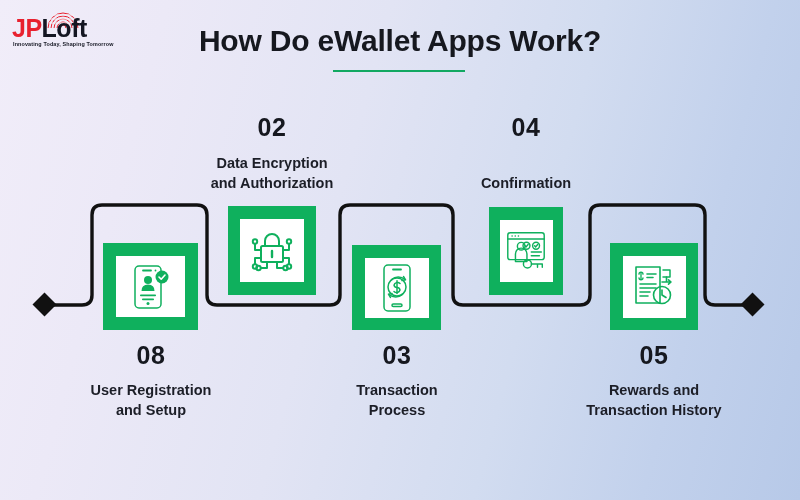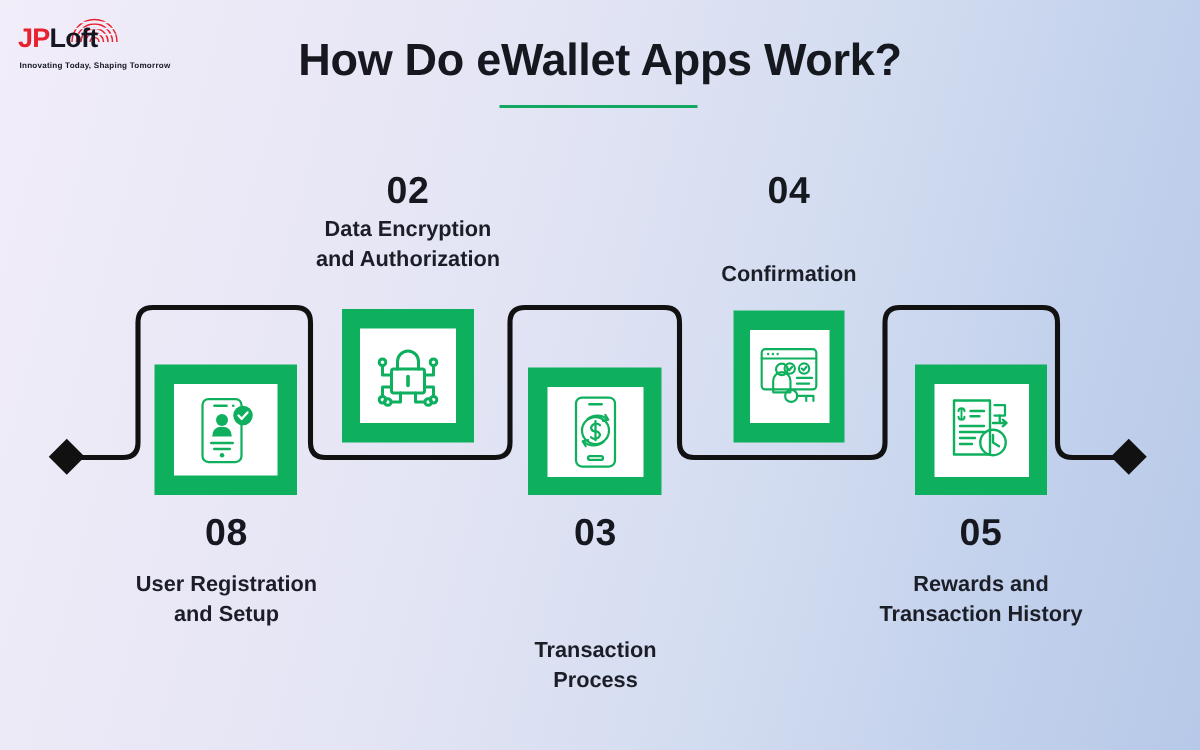--- a/index.html
+++ b/index.html
@@ -25,21 +25,21 @@
     position: absolute;
     left: 8px;
     top: 8px;
     width: 150px;
     height: 46px;
   }
   #logo-wordmark {
     position: absolute;
     left: 4px;
     top: 8px;
-    font-size: 18px;
+    font-size: 25px;
     font-weight: 700;
     letter-spacing: -0.5px;
     line-height: 1;
     white-space: nowrap;
   }
   .lg-red { color: #e8212f; }
   .lg-dark { color: #141622; }
   #logo-arc {
     position: absolute;
     left: 38px;
@@ -126,27 +126,27 @@
   
   #step-01 .icon-box { left: 103px; top: 243px; width: 95px; height: 87px; }
   #step-01 .icon-inner { width: 69px; height: 61px; }
   #step-01 .step-num { left: 101px; top: 343px; width: 100px; }
   #step-01 .step-label { left: 41px; top: 380px; width: 220px; }
 
   
   #step-02 .icon-box { left: 228px; top: 206px; width: 88px; height: 89px; }
   #step-02 .icon-inner { width: 64px; height: 63px; }
   #step-02 .step-num { left: 222px; top: 115px; width: 100px; }
-  #step-02 .step-label { left: 182px; top: 143px; width: 180px; }
+  #step-02 .step-label { left: 182px; top: 153px; width: 180px; }
 
   
   #step-03 .icon-box { left: 352px; top: 245px; width: 89px; height: 85px; }
   #step-03 .icon-inner { width: 64px; height: 60px; }
   #step-03 .step-num { left: 347px; top: 343px; width: 100px; }
-  #step-03 .step-label { left: 307px; top: 380px; width: 180px; margin-top: 44px; }
+  #step-03 .step-label { left: 307px; top: 380px; width: 180px; }
 
   
   #step-04 .icon-box { left: 489px; top: 207px; width: 74px; height: 88px; }
   #step-04 .icon-inner { width: 53px; height: 62px; }
   #step-04 .step-num { left: 476px; top: 115px; width: 100px; text-align: center; }
   #step-04 .step-label { left: 436px; top: 153px; width: 180px; }
 
   
   #step-05 .icon-box { left: 610px; top: 243px; width: 88px; height: 87px; }
   #step-05 .icon-inner { width: 63px; height: 62px; }

